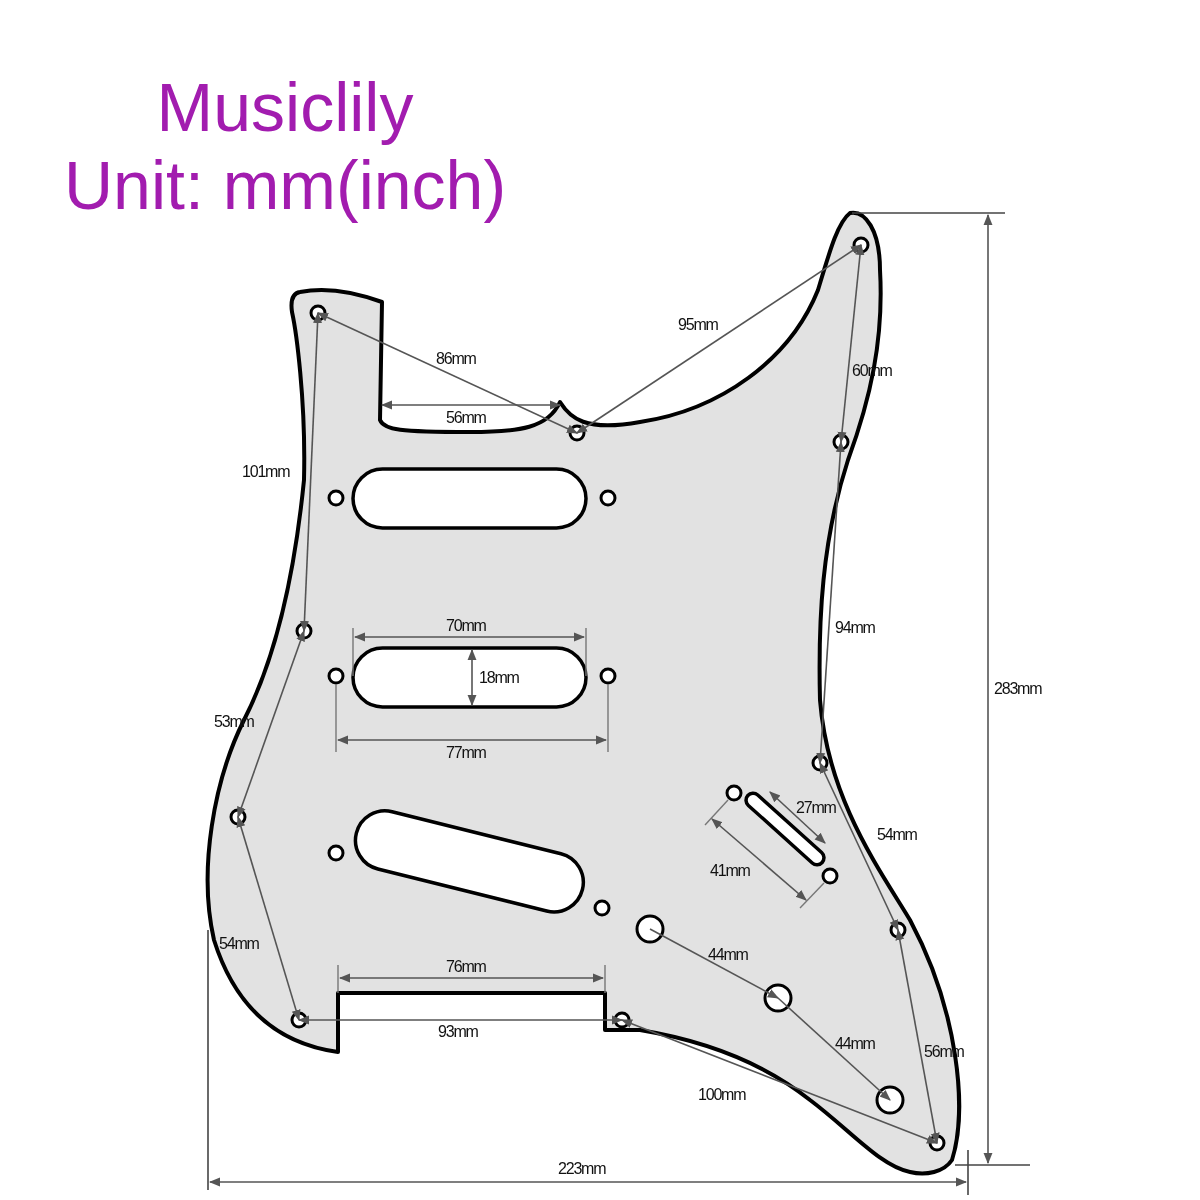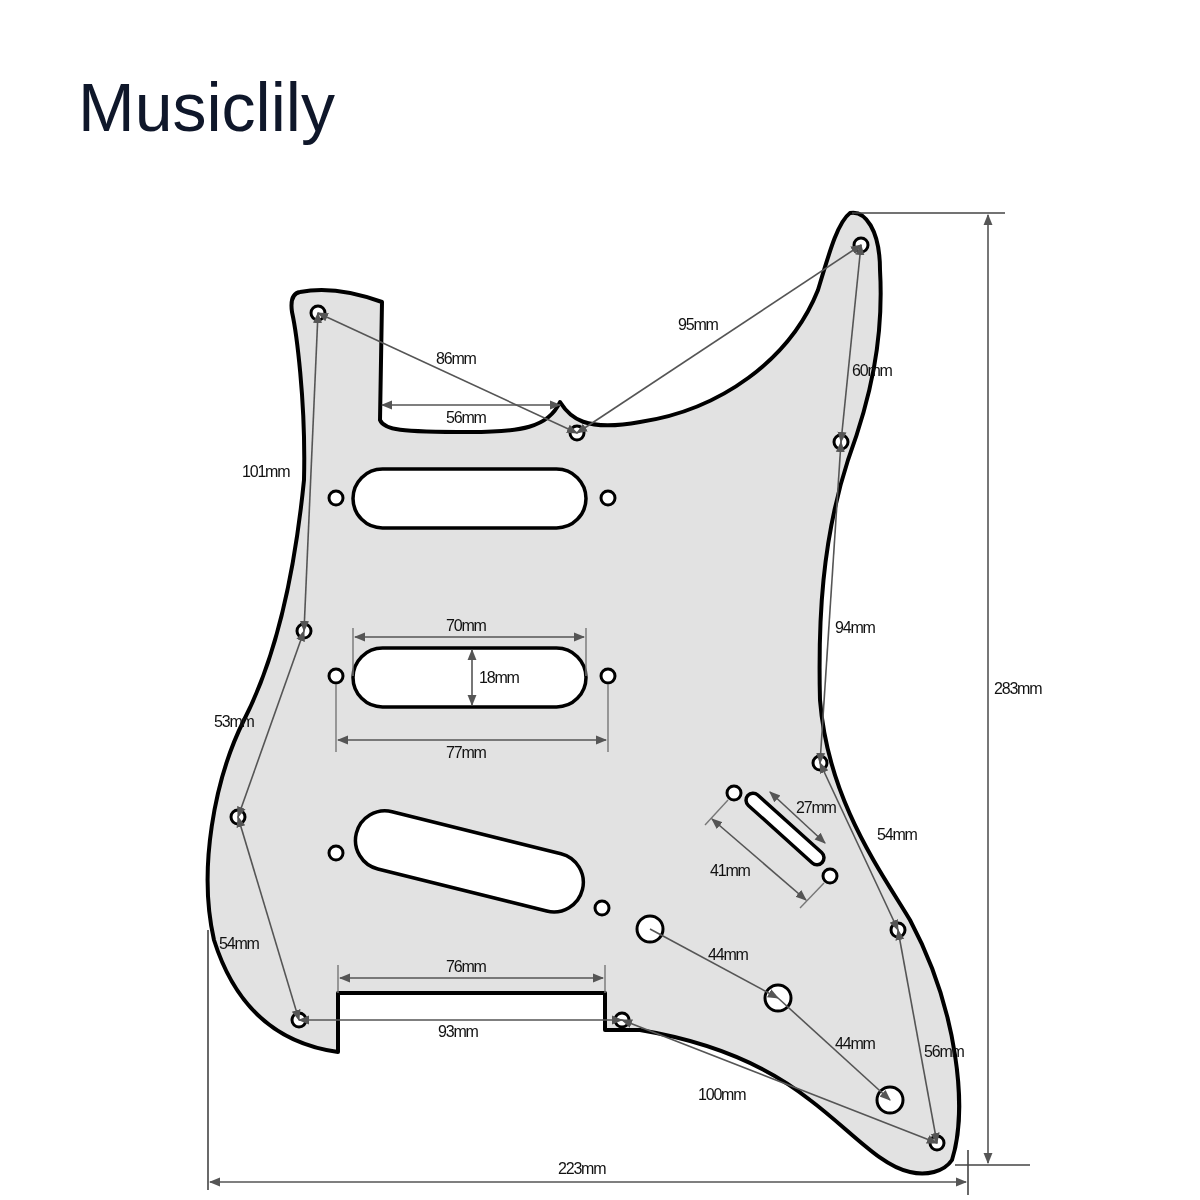--- a/index.html
+++ b/index.html
@@ -1,32 +1,33 @@
 <!DOCTYPE html>
 <html><head>
 <meta charset="utf-8">
 <style>
   html, body { margin: 0; padding: 0; background: #ffffff; }
   body { width: 1200px; height: 1200px; position: relative; overflow: hidden; font-family: "Liberation Sans", sans-serif; }
-  .title { position: absolute; left: 78px; top: 68px; font-size: 68px; line-height: 78px; color: #0f172a; letter-spacing: 0px; text-align: center; }
+  .title { position: absolute; left: 64px; top: 68px; font-size: 68px; line-height: 78px; color: #a21caf; letter-spacing: 0px; text-align: center; }
   .title .l2 { display: block; }
   svg#drawing { position: absolute; left: 0; top: 0; width: 1200px; height: 1200px; }
   .pg { fill: #e2e2e2; stroke: #000; stroke-width: 4; stroke-linejoin: round; }
   .cut { fill: #ffffff; stroke: #000; stroke-width: 3.5; }
   .hole { fill: #ffffff; stroke: #000; stroke-width: 3; }
   .dim { stroke: #555; stroke-width: 1.6; fill: none; }
   .ext { stroke: #777; stroke-width: 1.4; fill: none; }
   .outer { stroke: #444; stroke-width: 1.6; fill: none; }
   .lbl { font-family: "Liberation Sans", sans-serif; font-size: 16px; fill: #111; letter-spacing: -1.2px; }
 </style>
 </head>
 <body>
 
 <div class="title">
   <span class="l2">Musiclily</span>
+  <span class="l2">Unit: mm(inch)</span>
 </div>
 
 <svg id="drawing" viewBox="0 0 1200 1200" xmlns="http://www.w3.org/2000/svg">
   <defs>
     <marker id="arr" viewBox="0 0 10 10" refX="9" refY="5" markerWidth="7" markerHeight="7" orient="auto-start-reverse">
       <path d="M0,1 L10,5 L0,9 z" fill="#555"></path>
     </marker>
   </defs>
 
   <path class="pg" d="M 300 292

